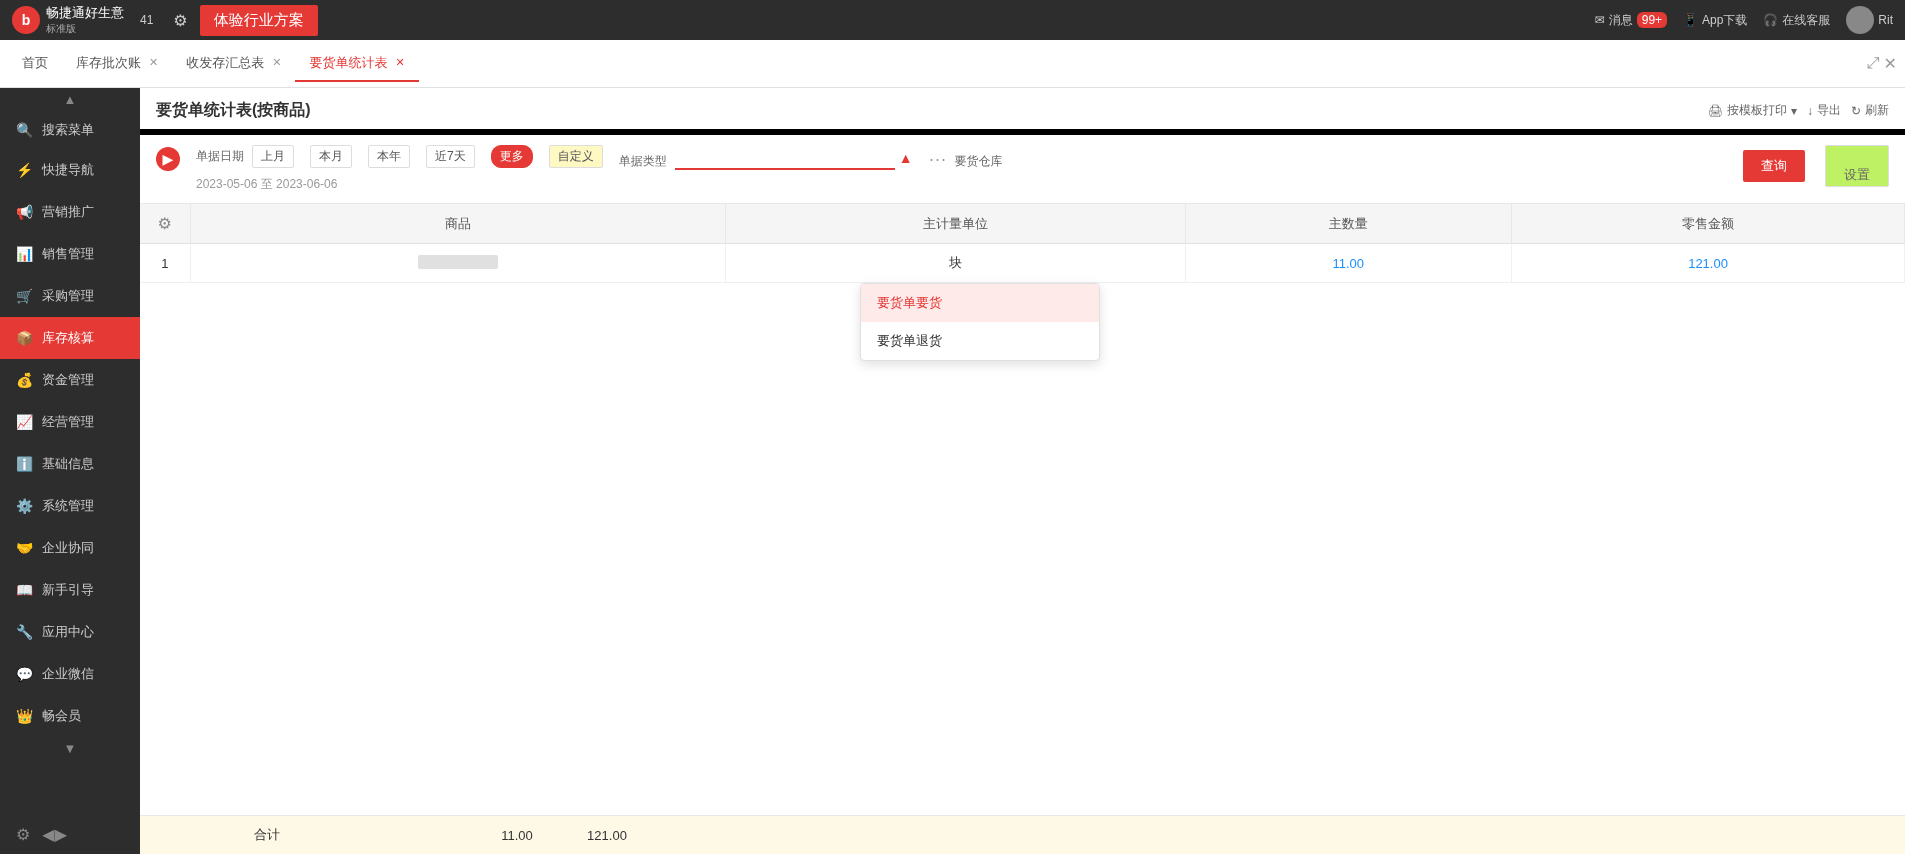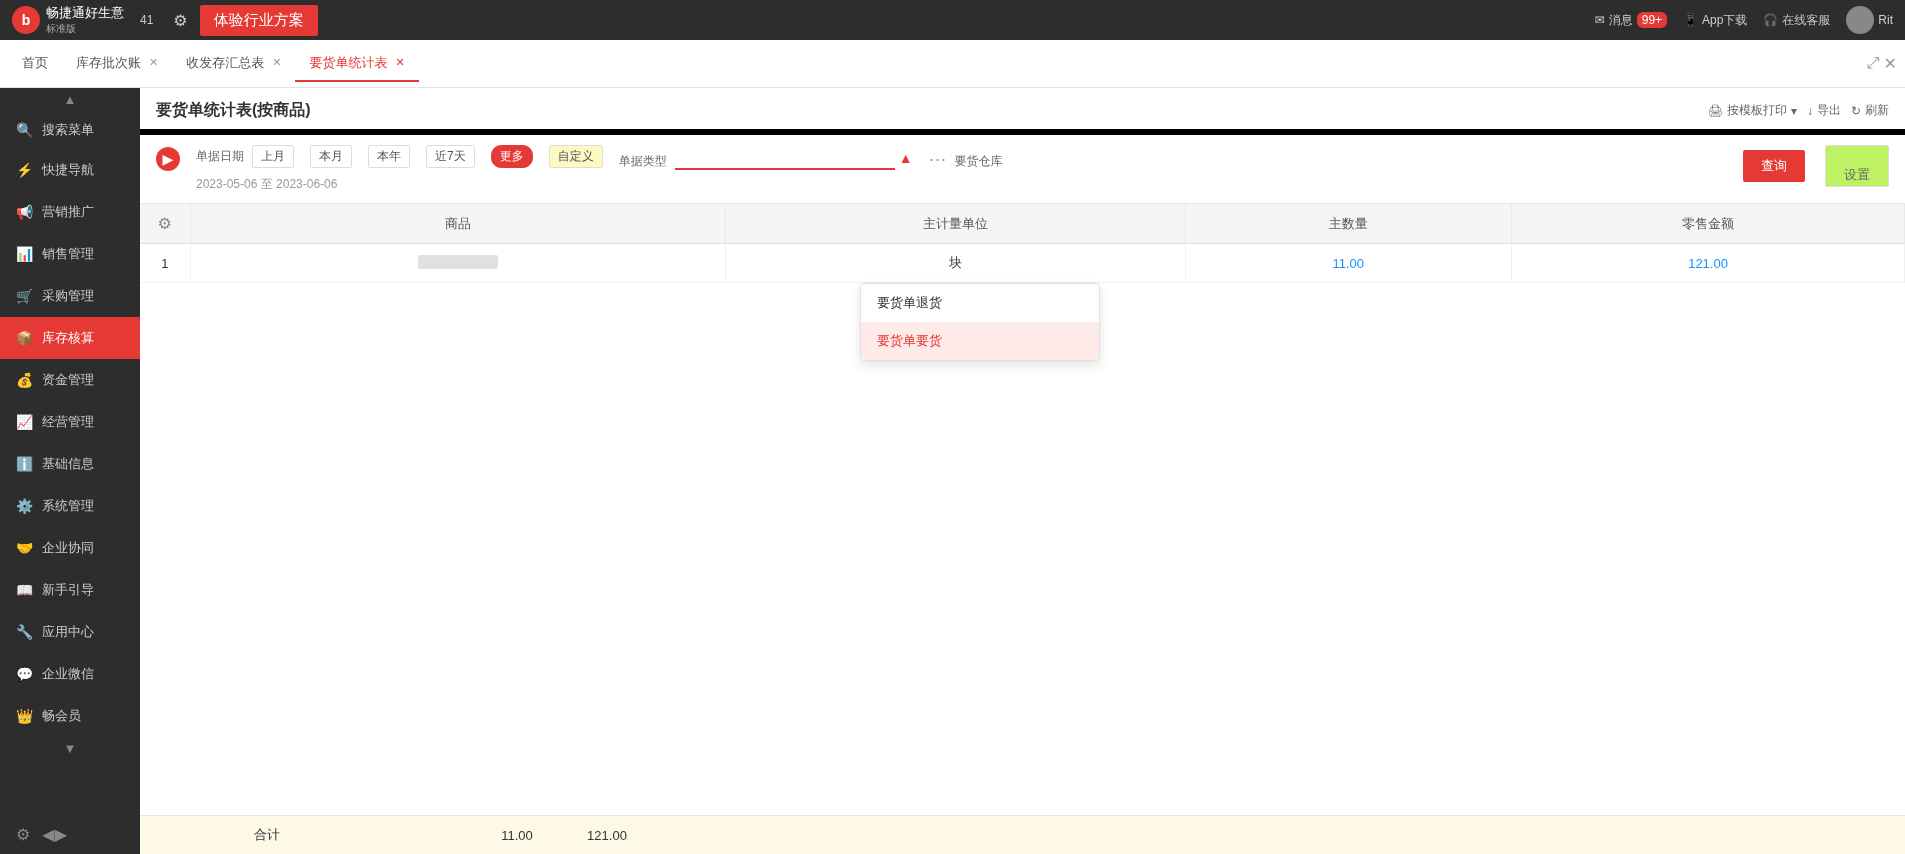--- a/index.html
+++ b/index.html
@@ -553,18 +553,18 @@
     </div>
 
     <div class="table-footer">
       <div class="footer-label">合计</div>
       <div style="width:90px; text-align:center;"></div>
       <div class="footer-value">11.00</div>
       <div class="footer-value">121.00</div>
     </div>
 
     <div class="dropdown-overlay">
+      <div class="dropdown-item selected">要货单要货</div>
       <div class="dropdown-item">要货单退货</div>
-      <div class="dropdown-item selected">要货单要货</div>
     </div>
 
   </div>
 </div>
 
 </body></html>

